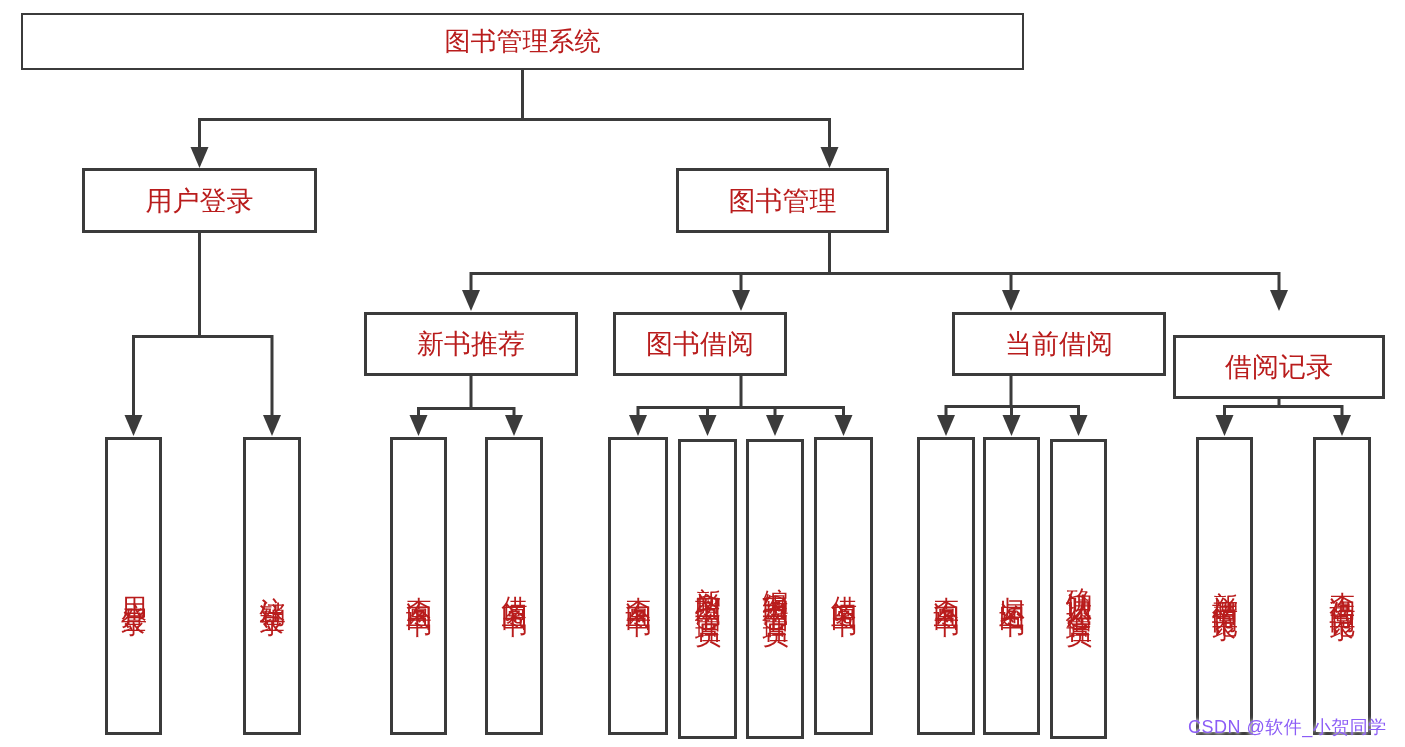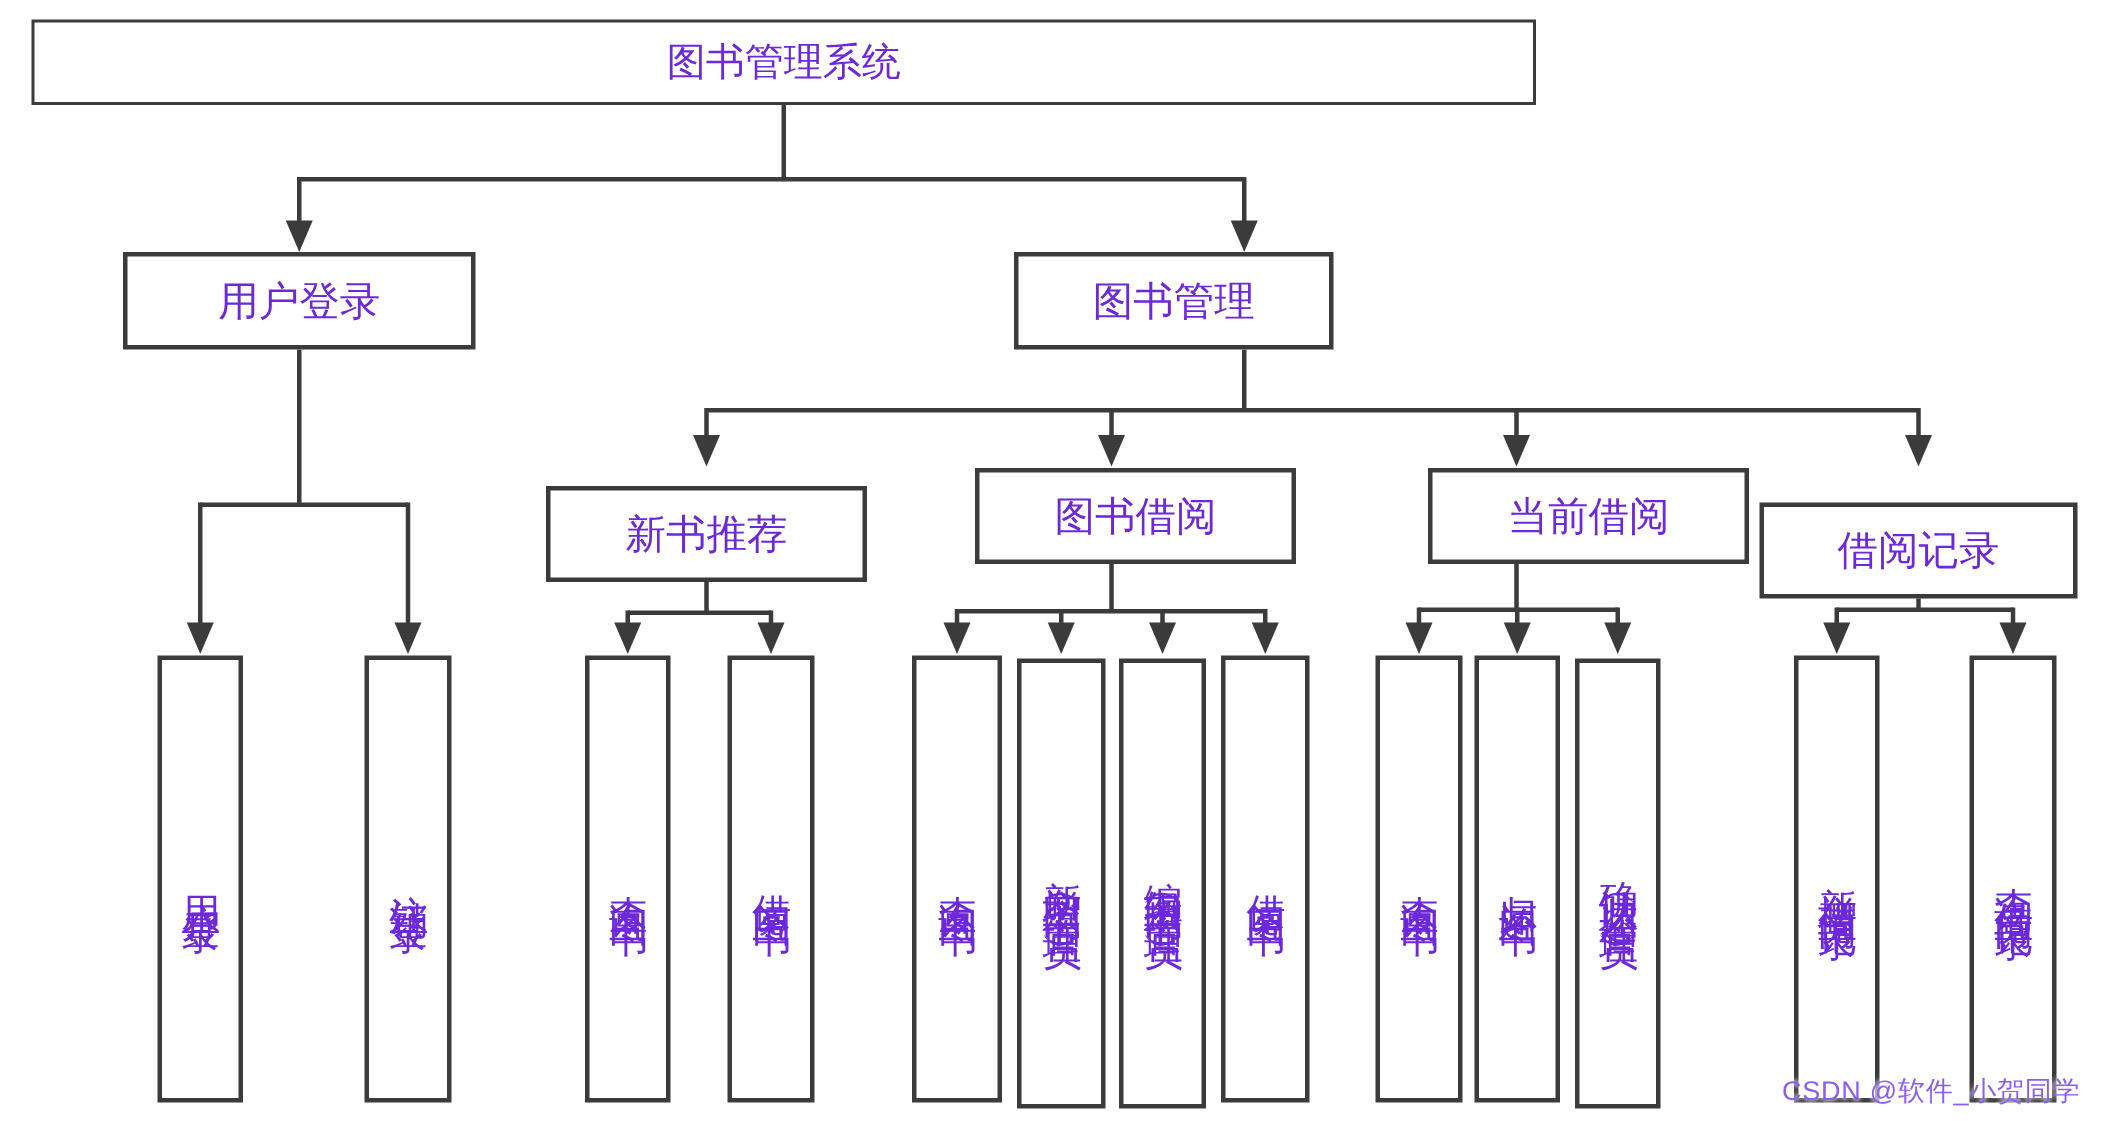--- a/index.html
+++ b/index.html
@@ -12,21 +12,21 @@
   }
   .connectors { position:absolute; left:0; top:0; width:1405px; height:747px; }
   .box {
     position:absolute;
     box-sizing:border-box;
     background:#ffffff;
     border:3px solid #3b3b3b;
     display:flex;
     align-items:center;
     justify-content:center;
-    color:#6d28d9;
+    color:#b91c1c;
   }
   .root-box  { border-width:2.5px; font-size:26px; }
   .branch    { font-size:27px; }
   .leaf      { font-size:26px; }
   .leaf span {
     writing-mode:vertical-rl;
     text-orientation:mixed;
     letter-spacing:5px;
     line-height:1.15;
     white-space:nowrap;
@@ -119,24 +119,24 @@
     <span>图书管理系统</span>
   </div>
 
   <div class="box branch" style="left:82px; top:168px; width:235px; height:65px;">
     <span>用户登录</span>
   </div>
   <div class="box branch" style="left:676px; top:168px; width:213px; height:65px;">
     <span>图书管理</span>
   </div>
 
-  <div class="box branch" style="left:364px; top:312px; width:214px; height:64px;margin-top:12px;">
+  <div class="box branch" style="left:364px; top:312px; width:214px; height:64px;">
     <span>新书推荐</span>
   </div>
-  <div class="box branch" style="left:650px; top:312px; width:214px; height:64px;text-align:right;">
+  <div class="box branch" style="left:613px; top:312px; width:174px; height:64px;text-align:right;">
     <span>图书借阅</span>
   </div>
   <div class="box branch" style="left:904px; top:312px; width:214px; height:64px;margin-left:48px;">
     <span>当前借阅</span>
   </div>
   <div class="box branch" style="left:1173px; top:312px; width:212px; height:64px;margin-top:23px;">
     <span>借阅记录</span>
   </div>
 
   <div class="box leaf" style="left:105px; top:437px; width:57px; height:298px;">

